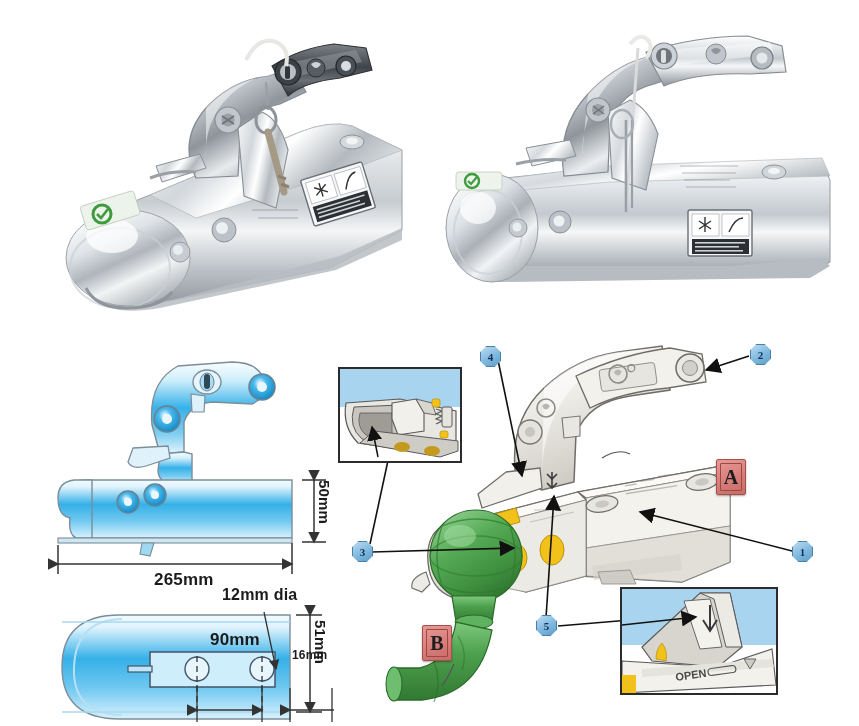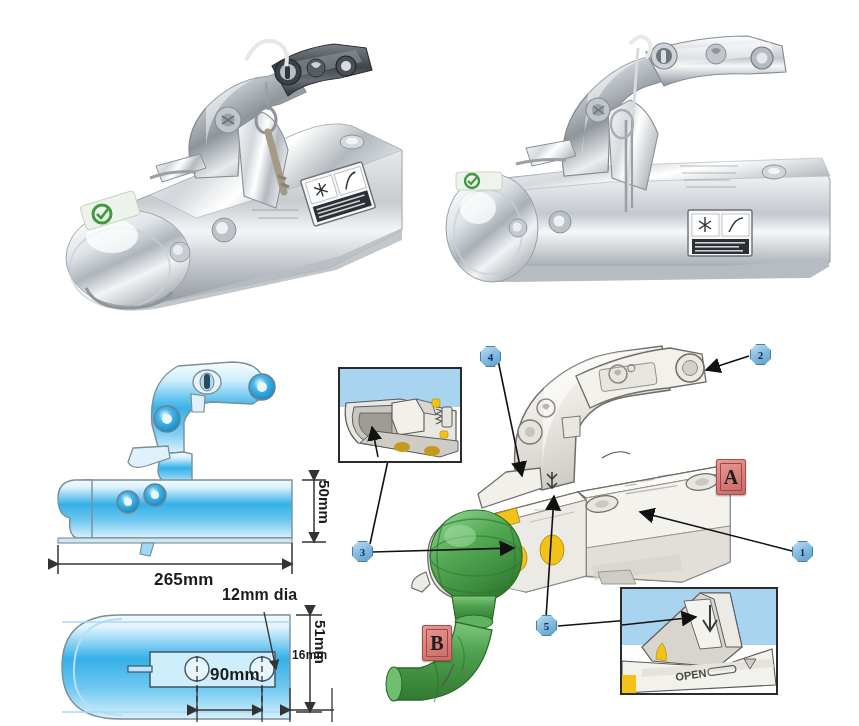--- a/index.html
+++ b/index.html
@@ -372,21 +372,21 @@
       <line x1="290" y1="358" x2="290" y2="392" stroke="#333" stroke-width="1.3"></line>
       <line x1="332" y1="358" x2="332" y2="392" stroke="#333" stroke-width="1.3"></line>
       <line x1="290" y1="380" x2="334" y2="380" stroke="#333" stroke-width="1.5" marker-start="url(#arS)"></line>
     </svg>
 
     
     <div class="abs dimtxt vert" style="left:316px;top:150px;">50mm</div>
     <div class="abs dimtxt" style="left:138px;top:240px;font-size:17px;margin-left:16px;">265mm</div>
     <div class="abs dimtxt" style="left:222px;top:212px;font-size:16px;margin-top:44px;">12mm dia</div>
     <div class="abs dimtxt vert" style="left:312px;top:290px;">51mm</div>
-    <div class="abs dimtxt" style="left:210px;top:335px;font-size:17px;">90mm</div>
+    <div class="abs dimtxt" style="left:210px;top:300px;font-size:17px;">90mm</div>
     <div class="abs dimtxt" style="left:292px;top:318px;font-size:12px;">16mm</div>
   </div>
 
   <div class="diagram">
     <svg width="529" height="396" viewBox="0 0 529 396">
       <defs>
         <linearGradient id="gbody" x1="0" y1="0" x2="0" y2="1">
           <stop offset="0" stop-color="#fdfdfb"></stop>
             <stop offset=".5" stop-color="#f0eee8"></stop>
           <stop offset="1" stop-color="#dcd9d2"></stop>

